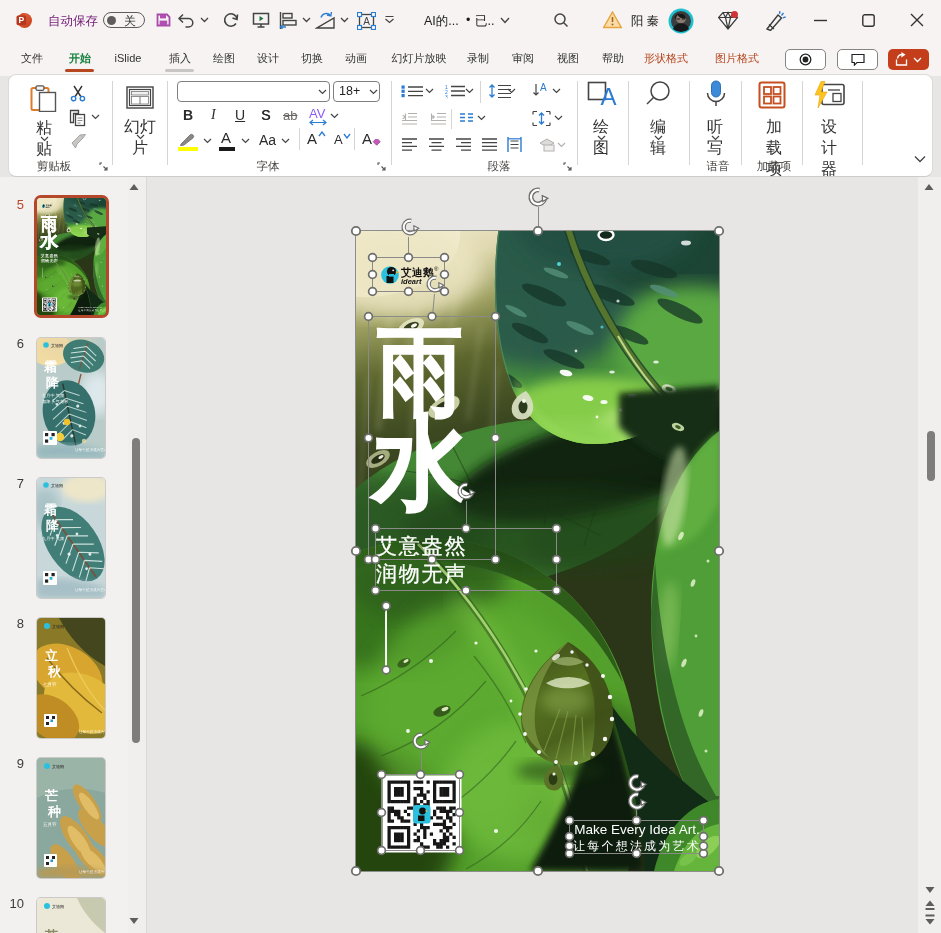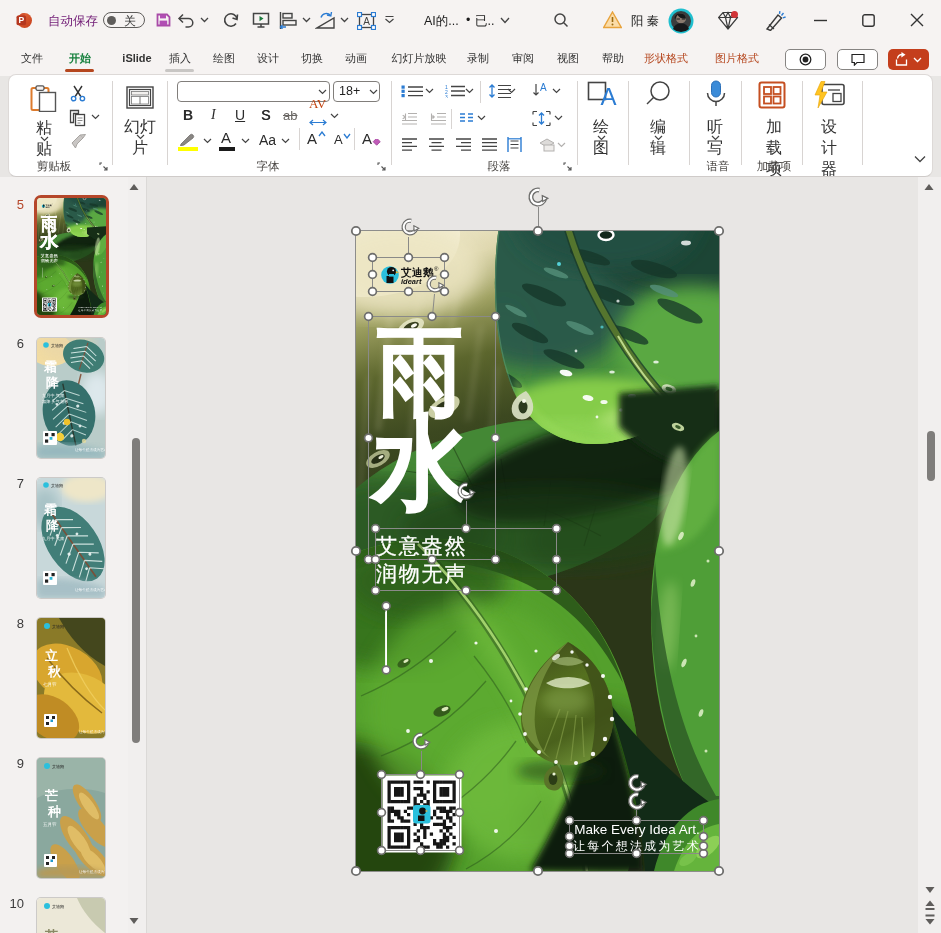--- a/index.html
+++ b/index.html
@@ -153,21 +153,21 @@
         <rect x="0.8" y="0.8" width="11.4" height="11.4" rx="2" fill="none" stroke="#333" stroke-width="1.4"></rect>
       </svg>
     <svg class="abs" style="left:910px;top:13px" width="14" height="14" viewBox="0 0 14 14">
         <path d="M1 1 L13 13 M13 1 L1 13" stroke="#333" stroke-width="1.4"></path>
       </svg>
   </div>
   <div id="tabrow">
     <div class="tab" style="left:14px;width:36px;">文件</div>
     <div class="tab sel" style="left:62px;width:36px;">开始</div>
     <div class="tabunder" style="left:65px;top:27px;width:29px;background:#b5461e;"></div>
-    <div class="tab" style="left:119px;width:36px;font-weight:bold;">iSlide</div>
+    <div class="tab" style="left:110px;width:36px;">iSlide</div>
     <div class="tab" style="left:162px;width:36px;">插入</div>
     <div class="tabunder" style="left:165px;top:27px;width:29px;background:#c8c6c4;"></div>
     <div class="tab" style="left:206px;width:36px;">绘图</div>
     <div class="tab" style="left:250px;width:36px;">设计</div>
     <div class="tab" style="left:294px;width:36px;">切换</div>
     <div class="tab" style="left:338px;width:36px;">动画</div>
     <div class="tab" style="left:383px;width:72px;">幻灯片放映</div>
     <div class="tab" style="left:460px;width:36px;">录制</div>
     <div class="tab" style="left:505px;width:36px;">审阅</div>
     <div class="tab" style="left:550px;width:36px;">视图</div>
@@ -254,21 +254,21 @@
     <div class="abs" style="left:332px;top:80px;width:47px;height:21px;background:#fff;border:1px solid #817e7b;border-radius:4px;"></div>
     <div class="abs" style="left:338px;top:83px;font-size:12.5px;color:#1f1f1f;">18+</div>
     <svg class="abs" style="left:368px;top:88px" width="9" height="6" viewBox="0 0 9 6">
           <path d="M1 1 L4.5 4.5 L8 1" fill="none" stroke="#444" stroke-width="1.2"></path>
         </svg>
     <div class="abs" style="left:182px;top:106px;font-size:14px;font-weight:bold;color:#2b2b2b;">B</div>
     <div class="abs" style="left:210px;top:106px;font-size:14px;font-style:italic;color:#2b2b2b;font-family:'Liberation Serif',serif;">I</div>
     <div class="abs" style="left:234px;top:106px;font-size:14px;text-decoration:underline;color:#2b2b2b;">U</div>
     <div class="abs" style="left:260px;top:106px;font-size:14px;color:#2b2b2b;text-shadow:0.6px 0 #2b2b2b;">S</div>
     <div class="abs" style="left:282px;top:107px;font-size:13px;color:#6a6764;text-decoration:line-through;">ab</div>
-    <div class="abs" style="left:308px;top:95px;font-size:13px;color:#c2410c;font-family:Liberation Serif, serif;">AV</div>
+    <div class="abs" style="left:308px;top:105px;font-size:13px;color:#8b5cf6;">AV</div>
     <svg class="abs" style="left:308px;top:118px" width="18" height="7" viewBox="0 0 18 7">
           <path d="M1 3.5 h16 M4 1 L1 3.5 L4 6 M14 1 L17 3.5 L14 6" fill="none" stroke="#2b7cd3" stroke-width="1.2"></path>
         </svg>
     <svg class="abs" style="left:329px;top:112px" width="9" height="6" viewBox="0 0 9 6">
           <path d="M1 1 L4.5 4.5 L8 1" fill="none" stroke="#444" stroke-width="1.2"></path>
         </svg>
 
     <svg class="abs" style="left:178px;top:131px" width="19" height="14" viewBox="0 0 19 14">
           <path d="M2 12 L11 3 a1.8 1.8 0 0 1 3 3 L5 13 l-3.5 0.8 z" fill="#8a8784" stroke="#6f6c69" stroke-width="0.8"></path>
         </svg>

